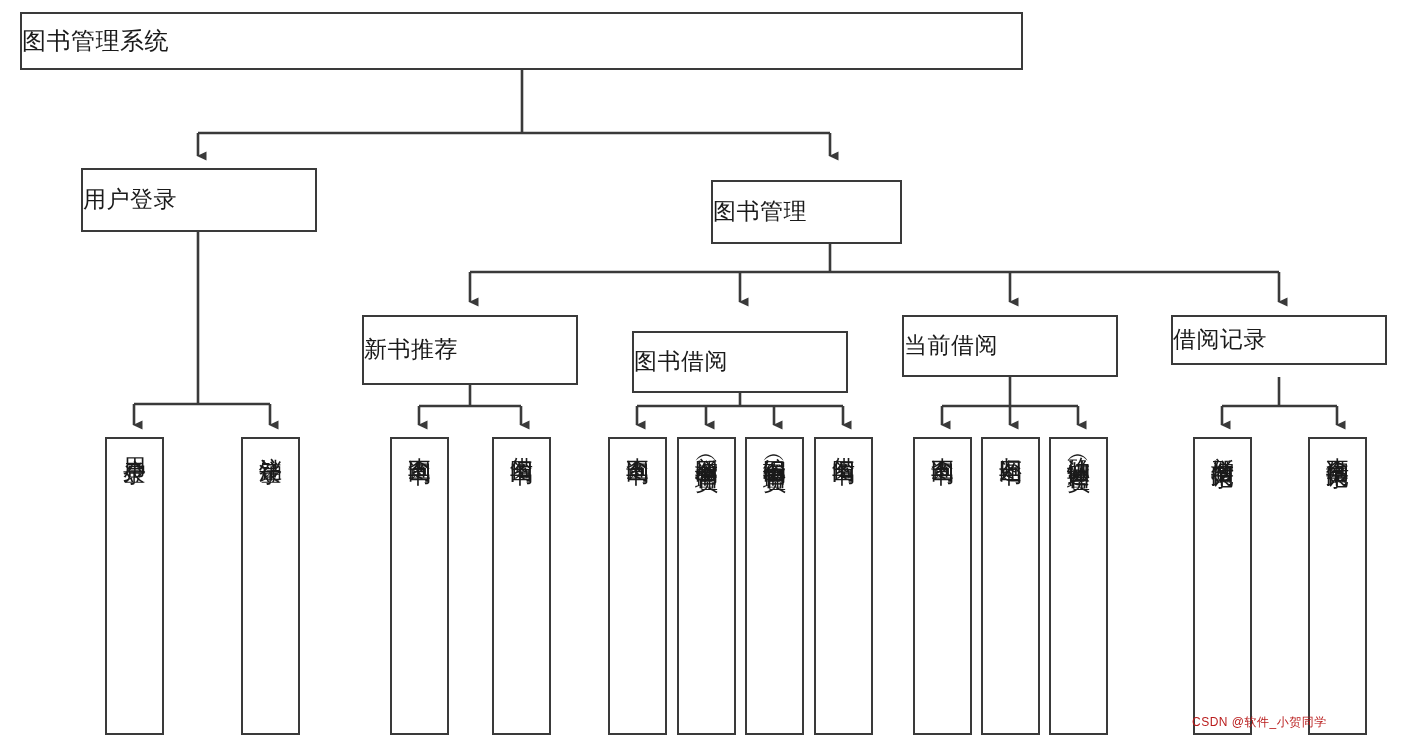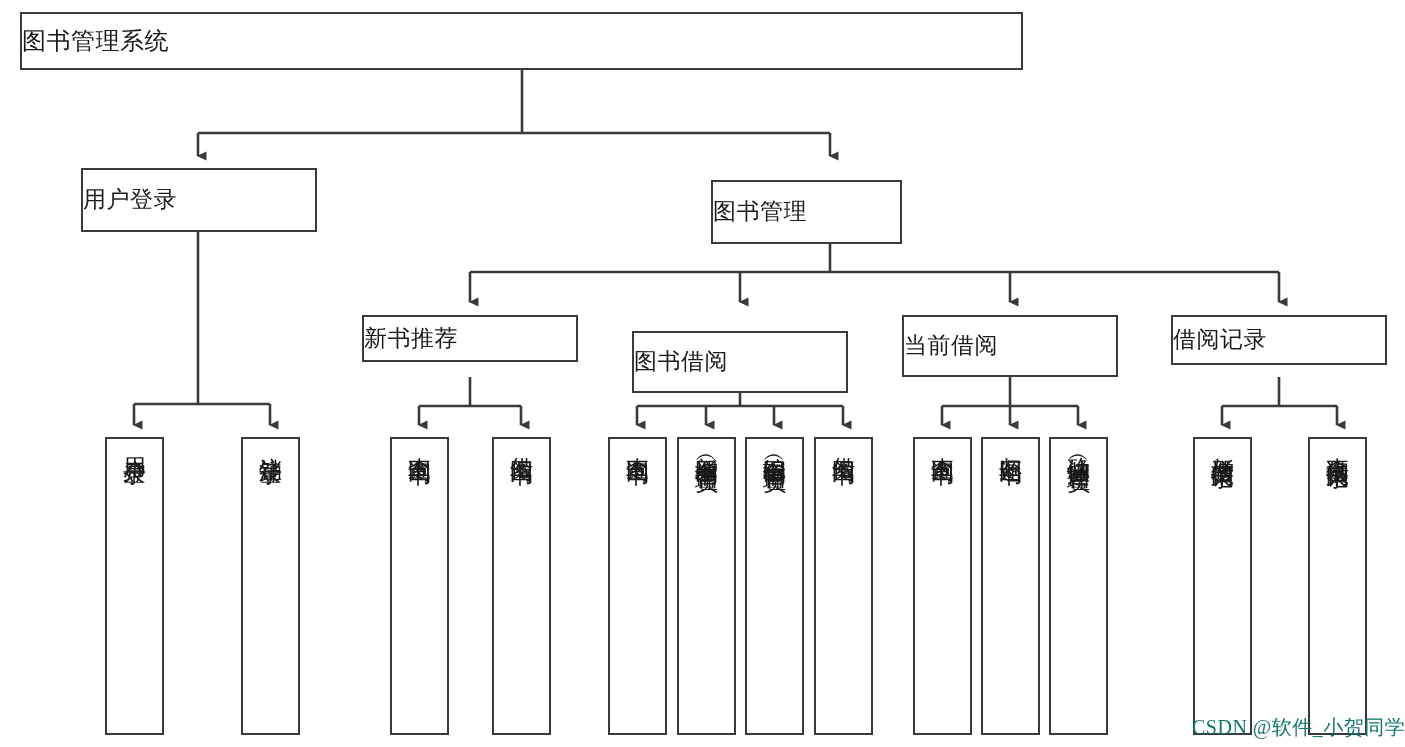--- a/index.html
+++ b/index.html
@@ -7,22 +7,22 @@
   #canvas{position:relative;width:1405px;height:747px;background:#fff;overflow:hidden;}
   svg#wires{position:absolute;left:0;top:0;width:1405px;height:747px;}
   .node{position:absolute;box-sizing:border-box;background:#ffffff;border:2.5px solid #3a3a3a;
         display:flex;align-items:center;justify-content:flex-start;}
   .node .lbl{color:#1a1a1a;text-align:center;line-height:1.12;letter-spacing:0.5px;}
   .h-node .lbl{font-size:23px;}
   .root .lbl{font-size:24px;}
   .v-node{writing-mode:vertical-rl;text-orientation:upright;}
   .v-node .lbl{writing-mode:vertical-rl;text-orientation:upright;font-size:23px;
                line-height:1.18;letter-spacing:2px;white-space:pre;}
-  .watermark{position:absolute;left:1192px;top:714px;font-size:20px;color:#0f766e;
-             white-space:nowrap;letter-spacing:0.5px;font-family:Liberation Serif, serif;}
+  .watermark{position:absolute;left:1192px;top:714px;font-size:12px;color:#b91c1c;
+             white-space:nowrap;letter-spacing:0.5px;}
 </style>
 </head>
 <body>
 
 <div id="canvas">
 
   <svg id="wires" viewBox="0 0 1405 747">
     <defs>
       <marker id="arw" markerWidth="11" markerHeight="11" refX="5" refY="8.5" orient="auto" markerUnits="userSpaceOnUse">
         <path d="M0.6,0 L9.4,0 L5,9.6 Z" fill="#3a3a3a"></path>
@@ -76,21 +76,21 @@
     <span class="lbl">图书管理系统</span>
   </div>
 
   <div class="node h-node" style="left:81px;top:168px;width:236px;height:64px;">
     <span class="lbl">用户登录</span>
   </div>
   <div class="node h-node" style="left:711px;top:180px;width:191px;height:64px;">
     <span class="lbl">图书管理</span>
   </div>
 
-  <div class="node h-node" style="left:362px;top:315px;width:216px;height:47px;">
+  <div class="node h-node" style="left:362px;top:315px;width:216px;height:70px;">
     <span class="lbl">新书推荐</span>
   </div>
   <div class="node h-node" style="left:632px;top:331px;width:216px;height:62px;">
     <span class="lbl">图书借阅</span>
   </div>
   <div class="node h-node" style="left:902px;top:315px;width:216px;height:62px;">
     <span class="lbl">当前借阅</span>
   </div>
   <div class="node h-node" style="left:1171px;top:315px;width:216px;height:50px;">
     <span class="lbl">借阅记录</span>

